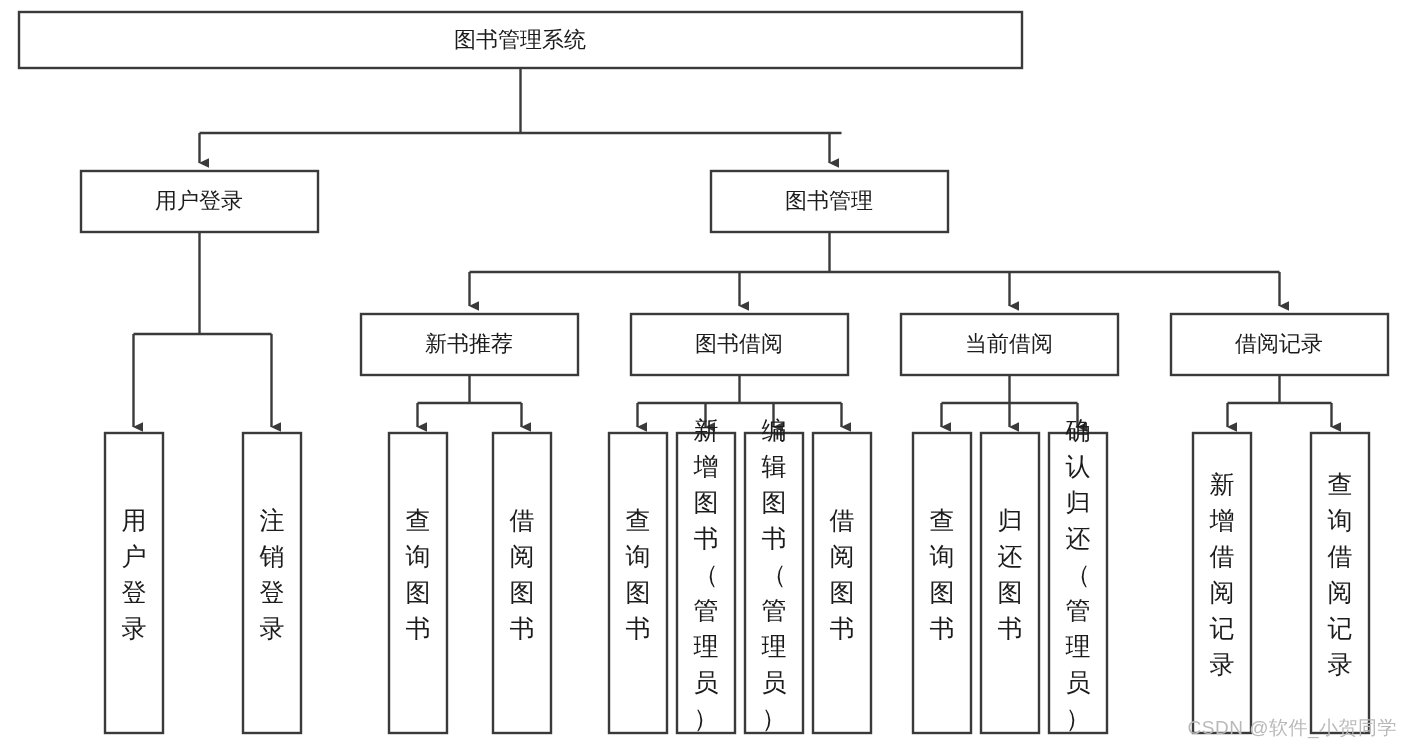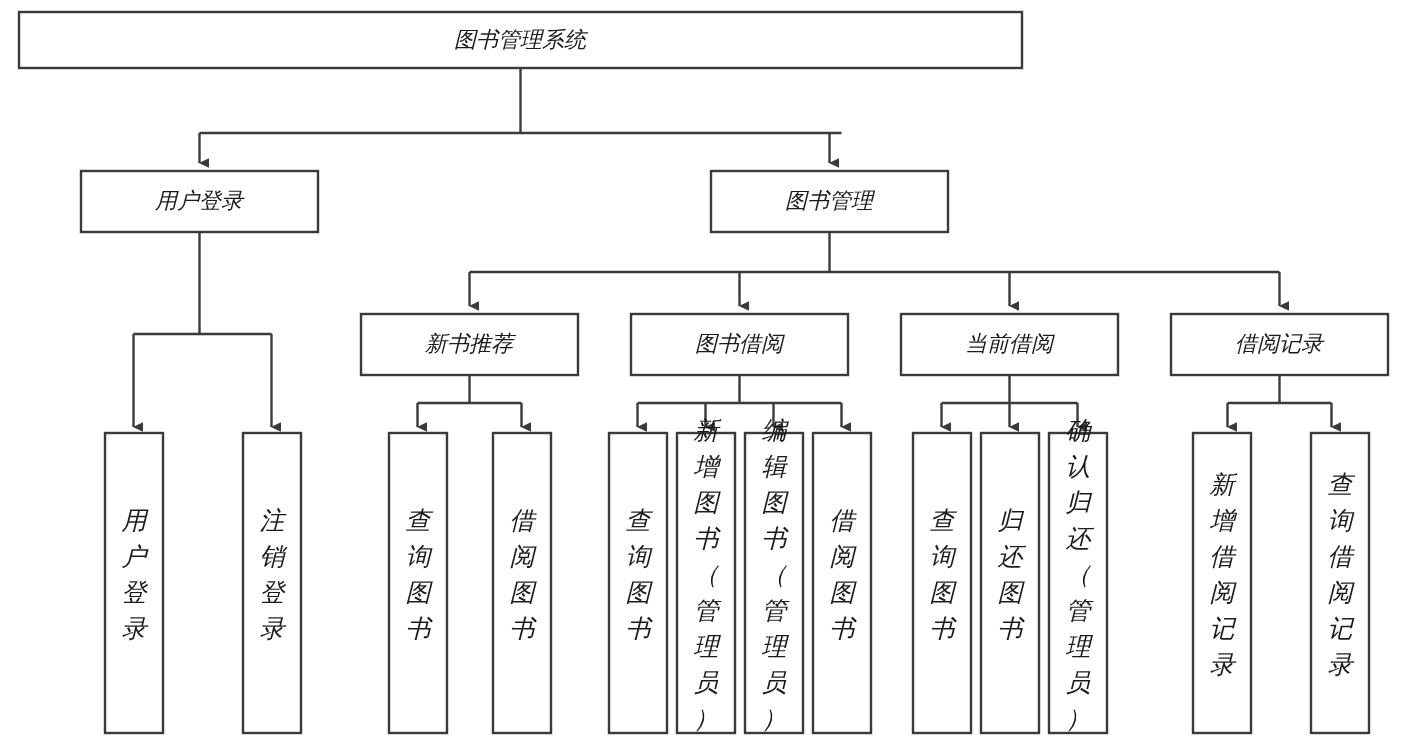--- a/index.html
+++ b/index.html
@@ -13,21 +13,20 @@
     font-family: "Liberation Sans", "DejaVu Sans", sans-serif;
     overflow: hidden;
     position: relative;
   }
   #diagram-root {
     position: absolute;
     left: 0;
     top: 0;
     width: 1405px;
     height: 747px;
-    font-style: italic;
   }
   svg.flow {
     display: block;
     width: 1405px;
     height: 747px;
   }
   .node-rect {
     fill: #ffffff;
     stroke: #3a3a3a;
     stroke-width: 2.4;
@@ -229,13 +228,14 @@
       <text class="node-label-vert" x="1222" y="583"><tspan x="1222" y="493" text-anchor="middle">新</tspan><tspan x="1222" y="529" text-anchor="middle">增</tspan><tspan x="1222" y="565" text-anchor="middle">借</tspan><tspan x="1222" y="601" text-anchor="middle">阅</tspan><tspan x="1222" y="637" text-anchor="middle">记</tspan><tspan x="1222" y="673" text-anchor="middle">录</tspan></text>
     </g>
 
     <g>
       <rect class="node-rect" x="1311" y="433" width="58" height="300"></rect>
       <text class="node-label-vert" x="1340" y="583"><tspan x="1340" y="493" text-anchor="middle">查</tspan><tspan x="1340" y="529" text-anchor="middle">询</tspan><tspan x="1340" y="565" text-anchor="middle">借</tspan><tspan x="1340" y="601" text-anchor="middle">阅</tspan><tspan x="1340" y="637" text-anchor="middle">记</tspan><tspan x="1340" y="673" text-anchor="middle">录</tspan></text>
     </g>
 
   </svg>
 
+  <div class="watermark">CSDN @软件_小贺同学</div>
 </div>
 
 </body></html>

